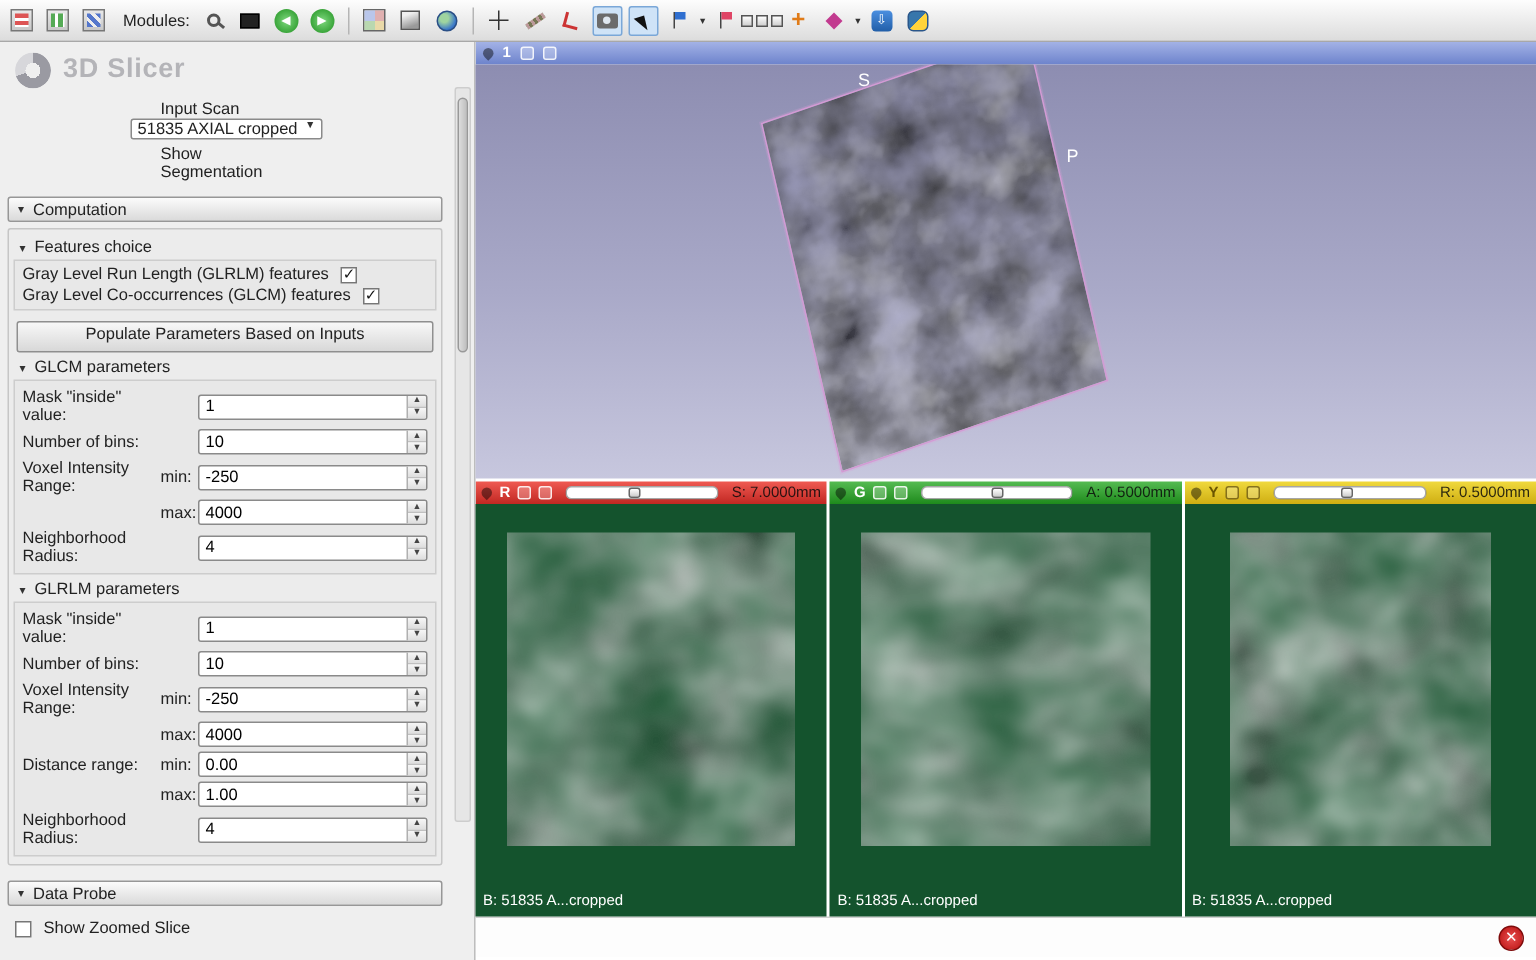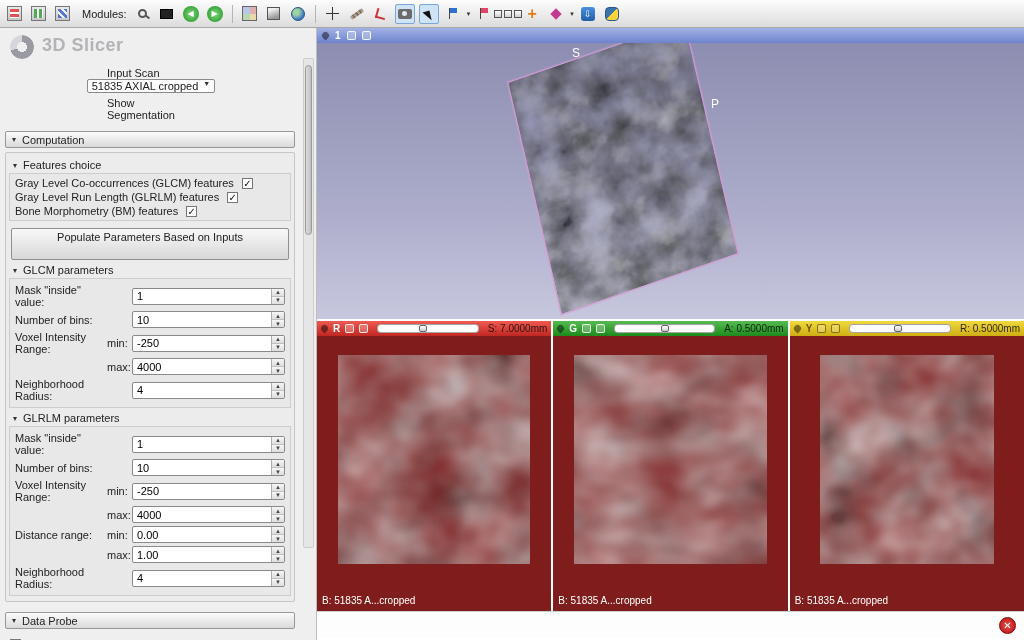--- a/index.html
+++ b/index.html
@@ -72,21 +72,21 @@
   .sectionbar { display:flex; align-items:center; gap:6px; margin:10px 5px 0 5px; height:17px;
                 border:1px solid #979797; border-radius:2px; padding:0 6px;
                 background:linear-gradient(#fbfbfb,#dadada); }
   .chev { font-size:8px; color:#333; }
   .groupbox { border:1px solid #c6c6c6; border-radius:2px; margin:4px 5px 0 5px; padding:2px 3px 5px 3px; background:#ececec; }
   .subheader { display:flex; align-items:center; gap:6px; margin:4px 2px 2px 4px; }
   .innerbox { border:1px solid #cdcdcd; background:#e8e8e8; margin:2px 0 0 0; padding:2px 3px; }
   .cb-row { display:flex; align-items:center; gap:8px; padding:1px 2px; height:14px; }
   .checkbox { width:11px; height:11px; border:1px solid #777; background:#fff; flex:none; }
   .checkbox.checked::after { content:"✓"; display:block; font-size:10px; line-height:9px; text-align:center; color:#111; font-weight:bold; }
-  .btn { display:block; margin:7px 14px 2px 2px; width:calc(100% - 4px); height:32px;
+  .btn { display:block; margin:7px 14px 2px 2px; width:calc(100% - 4px); height:21px;
          border:1px solid #8f8f8f; border-radius:2px; background:linear-gradient(#f8f8f8,#d8d8d8);
          font-size:11px; text-align:center; line-height:16px; }
   .frow { display:flex; align-items:center; margin:3px 2px; }
   .frow .lbl { width:92px; flex:none; }
   .frow .sub { width:25px; flex:none; }
   .spin { display:flex; align-items:stretch; flex:1; height:17px; background:#fff; border:1px solid #8a8a8a; border-radius:2px; overflow:hidden; }
   .spin input { flex:1; min-width:0; border:0; outline:none; padding:0 4px; font:11px "Liberation Sans","DejaVu Sans",sans-serif; background:transparent; }
   .spin .arrows { width:13px; flex:none; border-left:1px solid #b0b0b0; display:flex; flex-direction:column; }
   .spin .arrows span { flex:1; display:flex; align-items:center; justify-content:center; font-size:6px; color:#444;
                        background:linear-gradient(#f6f6f6,#dedede); }
@@ -117,21 +117,21 @@
   .slice { flex:1; display:flex; flex-direction:column; min-width:0; }
   .slicebar { height:15px; display:flex; align-items:center; gap:5px; padding:0 4px; flex:none; }
   .slice.red .slicebar { background:linear-gradient(#ef5a52,#c12722); }
   .slice.green .slicebar { background:linear-gradient(#55bb52,#1e8a1c); }
   .slice.yellow .slicebar { background:linear-gradient(#f0d93e,#cfae12); }
   .slice-letter { color:#fff; font-weight:bold; font-size:10px; }
   .groove { position:relative; flex:1; height:9px; background:#fff; border:1px solid rgba(0,0,0,.35); border-radius:4px; margin:0 4px; }
   .handle { position:absolute; top:0; width:8px; height:7px; background:linear-gradient(#ffffff,#cccccc);
             border:1px solid #666; border-radius:2px; transform:translateX(-50%); }
   .offset { font-size:10px; color:rgba(10,10,10,.85); white-space:nowrap; }
-  .slicecanvas { flex:1; position:relative; background:#7f1d1d; overflow:hidden; }
+  .slicecanvas { flex:1; position:relative; background:#14532d; overflow:hidden; }
   .sliceimg { position:absolute; left:9%; top:7%; width:82%; height:76%; }
   .sliceimg svg { display:block; width:100%; height:100%; }
   .volname { position:absolute; left:5px; bottom:5px; color:#fff; font-size:10px; }
 
   
   .statusbar { height:27px; background:#fdfdfd; border-top:1px solid #cfcfcf; display:flex; align-items:center; justify-content:flex-end; padding:0 8px; }
   .errbtn { width:17px; height:17px; border-radius:50%; background:radial-gradient(#e85050,#b80f0f);
             border:1px solid #7d0a0a; color:#fff; font-size:10px; font-weight:bold;
             display:flex; align-items:center; justify-content:center; }
 </style>
@@ -248,29 +248,25 @@
         <span>Computation</span>
       </div>
 
       <div class="groupbox">
         <div class="subheader">
           <span class="chev">▾</span>
           <span>Features choice</span>
         </div>
         <div class="innerbox">
           <div class="cb-row">
-            <span>Gray Level Co-occurrences (GLCM) features</span>
-            <span class="checkbox checked"></span>
-          </div>
-          <div class="cb-row">
             <span>Gray Level Run Length (GLRLM) features</span>
             <span class="checkbox checked"></span>
           </div>
           <div class="cb-row">
-            <span>Bone Morphometry (BM) features</span>
+            <span>Gray Level Co-occurrences (GLCM) features</span>
             <span class="checkbox checked"></span>
           </div>
         </div>
 
         <div class="btn">Populate Parameters Based on Inputs</div>
 
         <div class="subheader">
           <span class="chev">▾</span>
           <span>GLCM parameters</span>
         </div>

